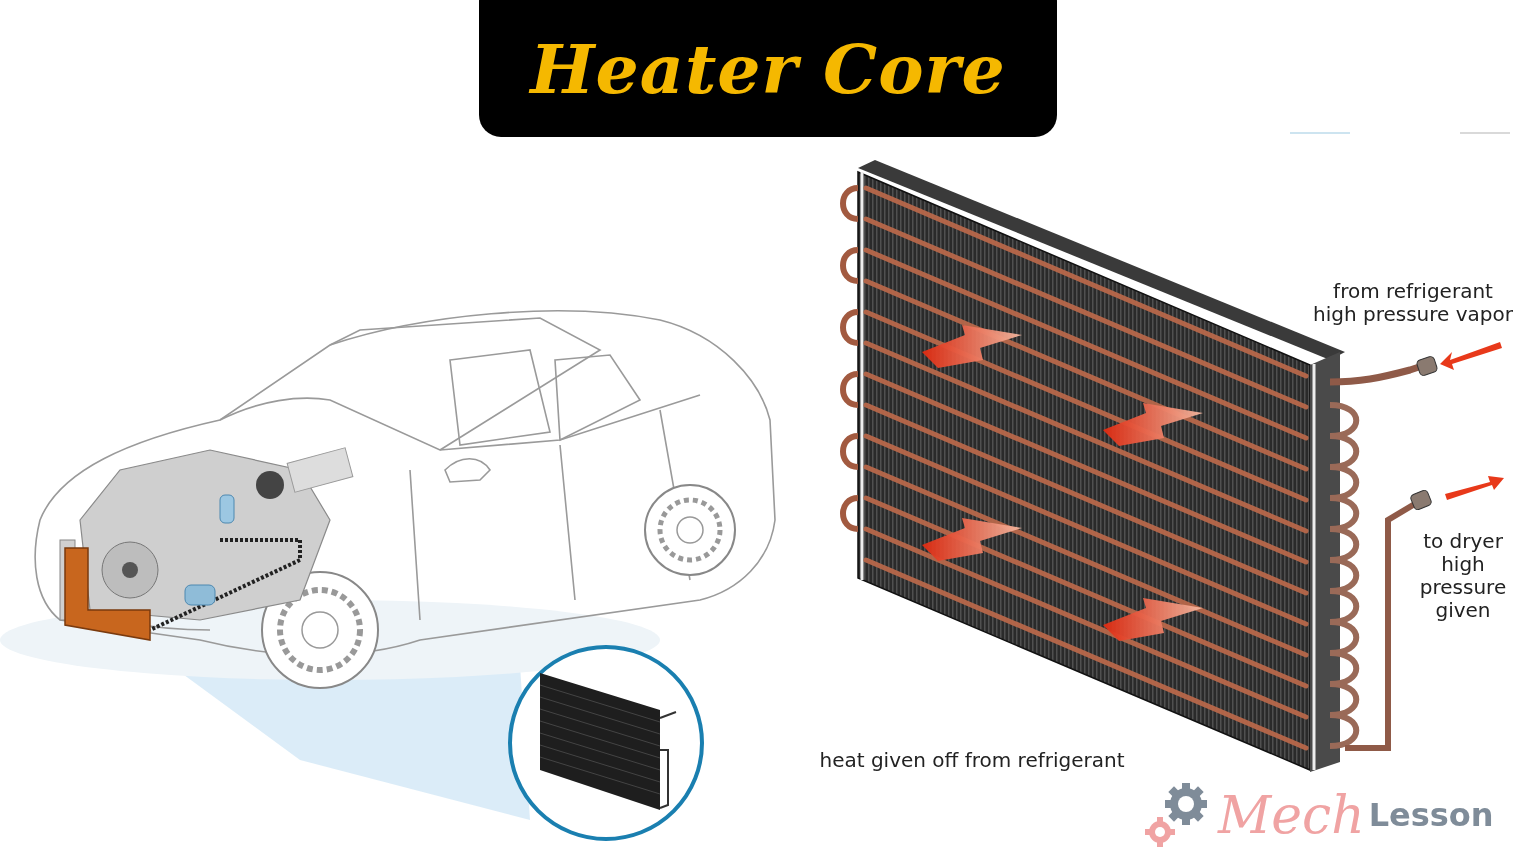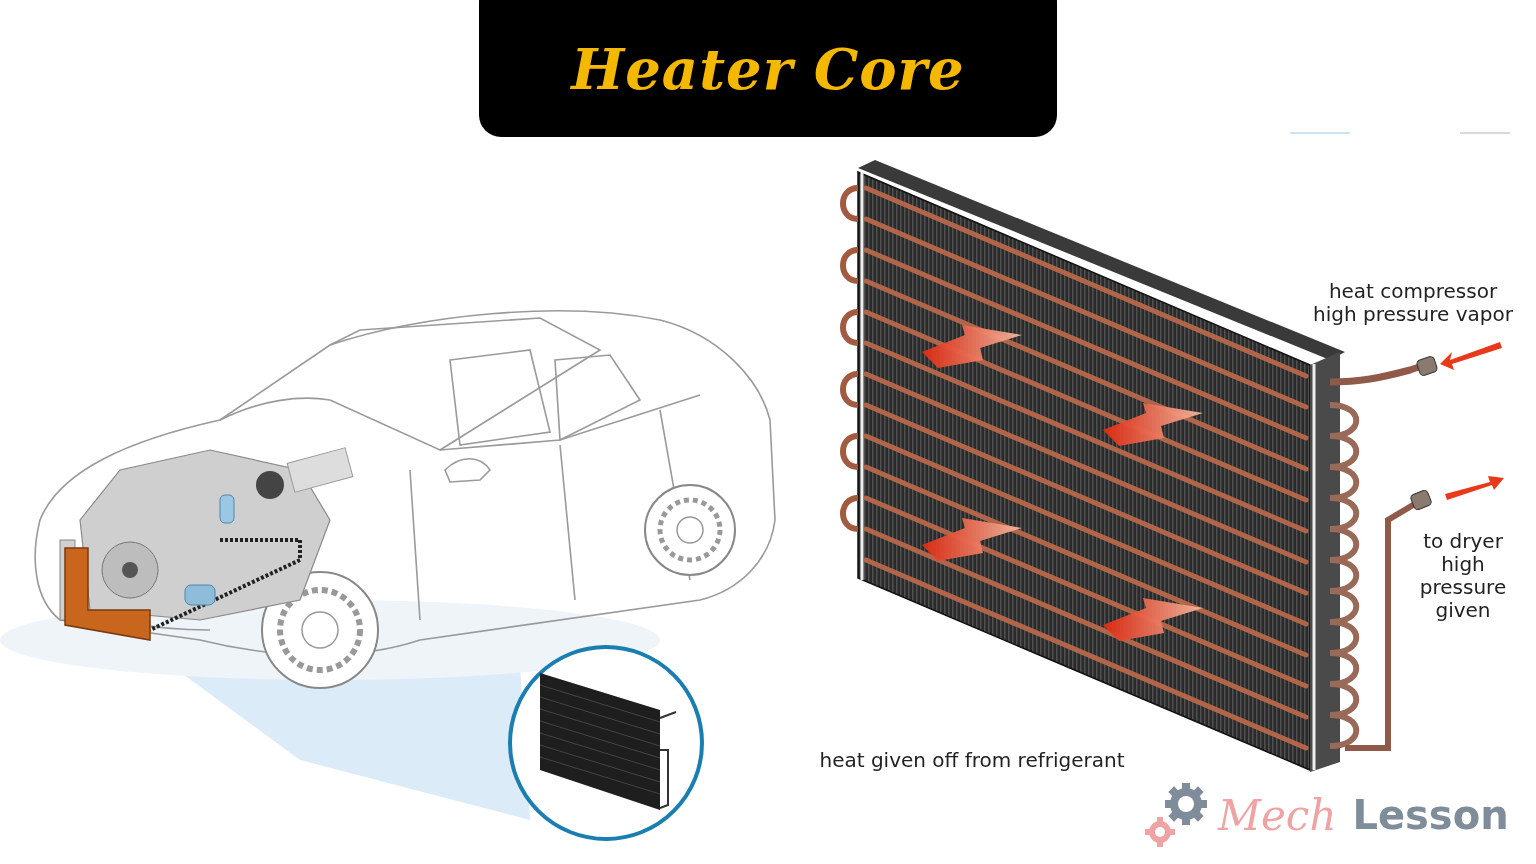--- a/index.html
+++ b/index.html
@@ -7,36 +7,36 @@
     width: 1536px; height: 864px; overflow: hidden; position: relative;
     background: #ffffff; font-family: "DejaVu Sans", sans-serif;
   }
   .title-banner {
     position: absolute; left: 479px; top: -20px; width: 578px; height: 157px;
     background: #000; border-radius: 22px;
     display: flex; align-items: center; justify-content: center; padding-top: 20px; box-sizing: border-box;
   }
   .title-text {
     font-family: "DejaVu Serif", serif; font-style: italic; font-weight: bold;
-    font-size: 56px; letter-spacing: 1px; line-height: 1;
+    font-size: 68px; letter-spacing: 1px; line-height: 1;
   }
   .top-rule { position: absolute; top: 132px; height: 2px; background: #d9d9d9; }
   .label {
     position: absolute; font-family: "DejaVu Sans", sans-serif; font-size: 20px;
     line-height: 23px; color: #222; text-align: center; white-space: nowrap;
   }
   svg.layer { position: absolute; left: 0; top: 0; }
   .logo {
     position: absolute; left: 1142px; top: 780px; height: 70px; display: flex; align-items: center;
   }
   .logo-mech {
-    font-family: "DejaVu Serif", serif; font-style: italic; font-size: 42px; margin-left: 6px;
+    font-family: "DejaVu Serif", serif; font-style: italic; font-size: 52px; margin-left: 6px;
   }
   .logo-lesson {
-    font-family: "DejaVu Sans", sans-serif; font-weight: bold; font-size: 40px; margin-left: 16px;
+    font-family: "DejaVu Sans", sans-serif; font-weight: bold; font-size: 32px; margin-left: 4px;
   }
 </style>
 </head>
 <body>
 
 <div class="title-banner">
   <span class="title-text" style="color:#f5b800">Heater Core</span>
 </div>
 
 <div class="top-rule" style="left:1290px;width:60px;background:#cde4f0"></div>
@@ -172,21 +172,21 @@
 
   <g>
     <polygon points="922,352 965,335 962,325 1022,335 980,348 983,360 938,368" fill="url(#arrowGrad)" opacity="0.95" transform="rotate(0)"></polygon>
     <polygon points="1103,430 1146,413 1143,403 1203,413 1161,426 1164,438 1119,446" fill="url(#arrowGrad)" opacity="0.95"></polygon>
     <polygon points="922,545 965,528 962,518 1022,528 980,541 983,553 938,561" fill="url(#arrowGrad)" opacity="0.95"></polygon>
     <polygon points="1103,625 1146,608 1143,598 1203,608 1161,621 1164,633 1119,641" fill="url(#arrowGrad)" opacity="0.95"></polygon>
   </g>
 </svg>
 
 <div class="label" style="left:1296px;top:280px;width:234px;">
-  <div>heat compressor</div>
+  <div>from refrigerant</div>
   <div>high pressure vapor</div>
 </div>
 <div class="label" style="left:1408px;top:530px;width:110px;">
   <div>to dryer</div>
   <div>high</div>
   <div>pressure</div>
   <div>given</div>
 </div>
 <div class="label" style="left:790px;top:749px;width:364px;">
   <div>heat given off from refrigerant</div>

